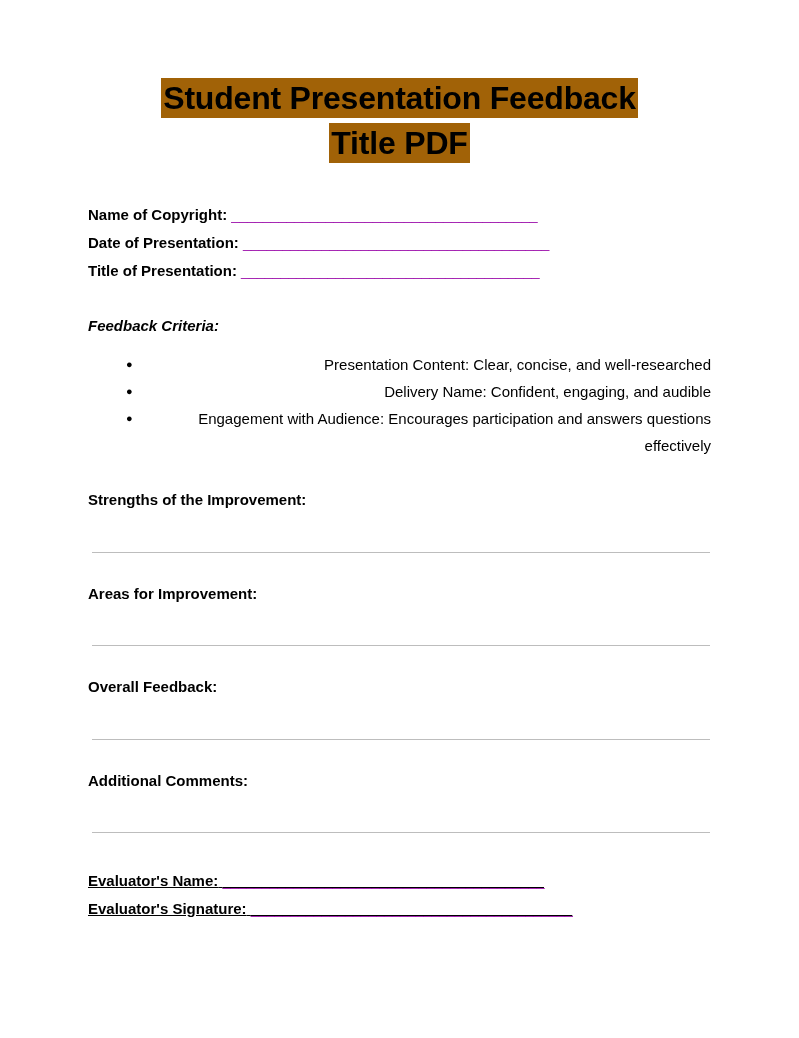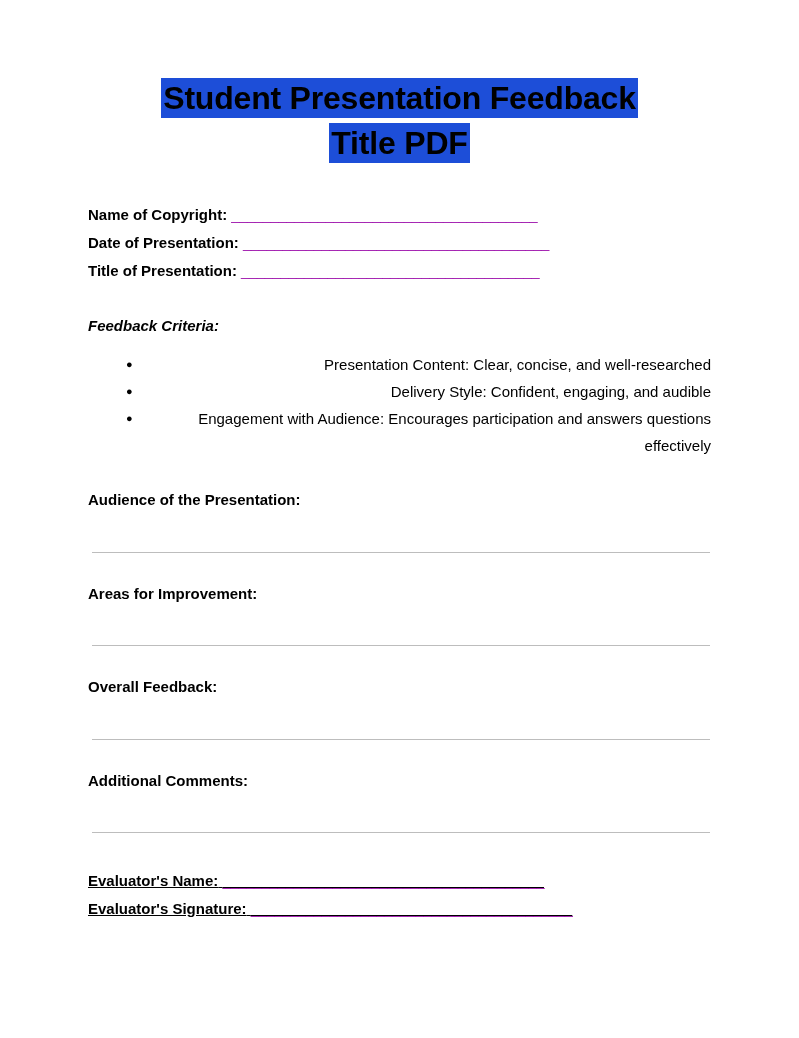--- a/index.html
+++ b/index.html
@@ -24,21 +24,21 @@
   .doc-title {
     margin: 0;
     padding-top: 76px;
     text-align: center;
     font-size: 32px;
     font-weight: bold;
     line-height: 1.42;
     letter-spacing: -0.2px;
   }
   .doc-title .hl {
-    background: #1d4ed8;
+    background: #a16207;
     padding: 2px 2px;
     box-decoration-break: clone;
     -webkit-box-decoration-break: clone;
   }
   .field-block {
     margin-top: 34px;
   }
   .field-row {
     font-size: 15px;
     font-weight: bold;
@@ -134,26 +134,26 @@
     <div class="field-row">
       <span>Title of Presentation:</span>
       <span class="rule">______________________________________</span>
     </div>
   </div>
 
   <div class="section-label criteria-label">Feedback Criteria:</div>
 
   <ul class="criteria">
     <li>Presentation Content: Clear, concise, and well-researched</li>
-    <li>Delivery Style: Confident, engaging, and audible</li>
+    <li>Delivery Name: Confident, engaging, and audible</li>
     <li>Engagement with Audience: Encourages participation and answers questions effectively</li>
   </ul>
 
   <div class="answer-block">
-    <div class="section-label">Audience of the Presentation:</div>
+    <div class="section-label">Strengths of the Improvement:</div>
     <div class="answer-line"></div>
   </div>
 
   <div class="answer-block">
     <div class="section-label">Areas for Improvement:</div>
     <div class="answer-line"></div>
   </div>
 
   <div class="answer-block">
     <div class="section-label">Overall Feedback:</div>

